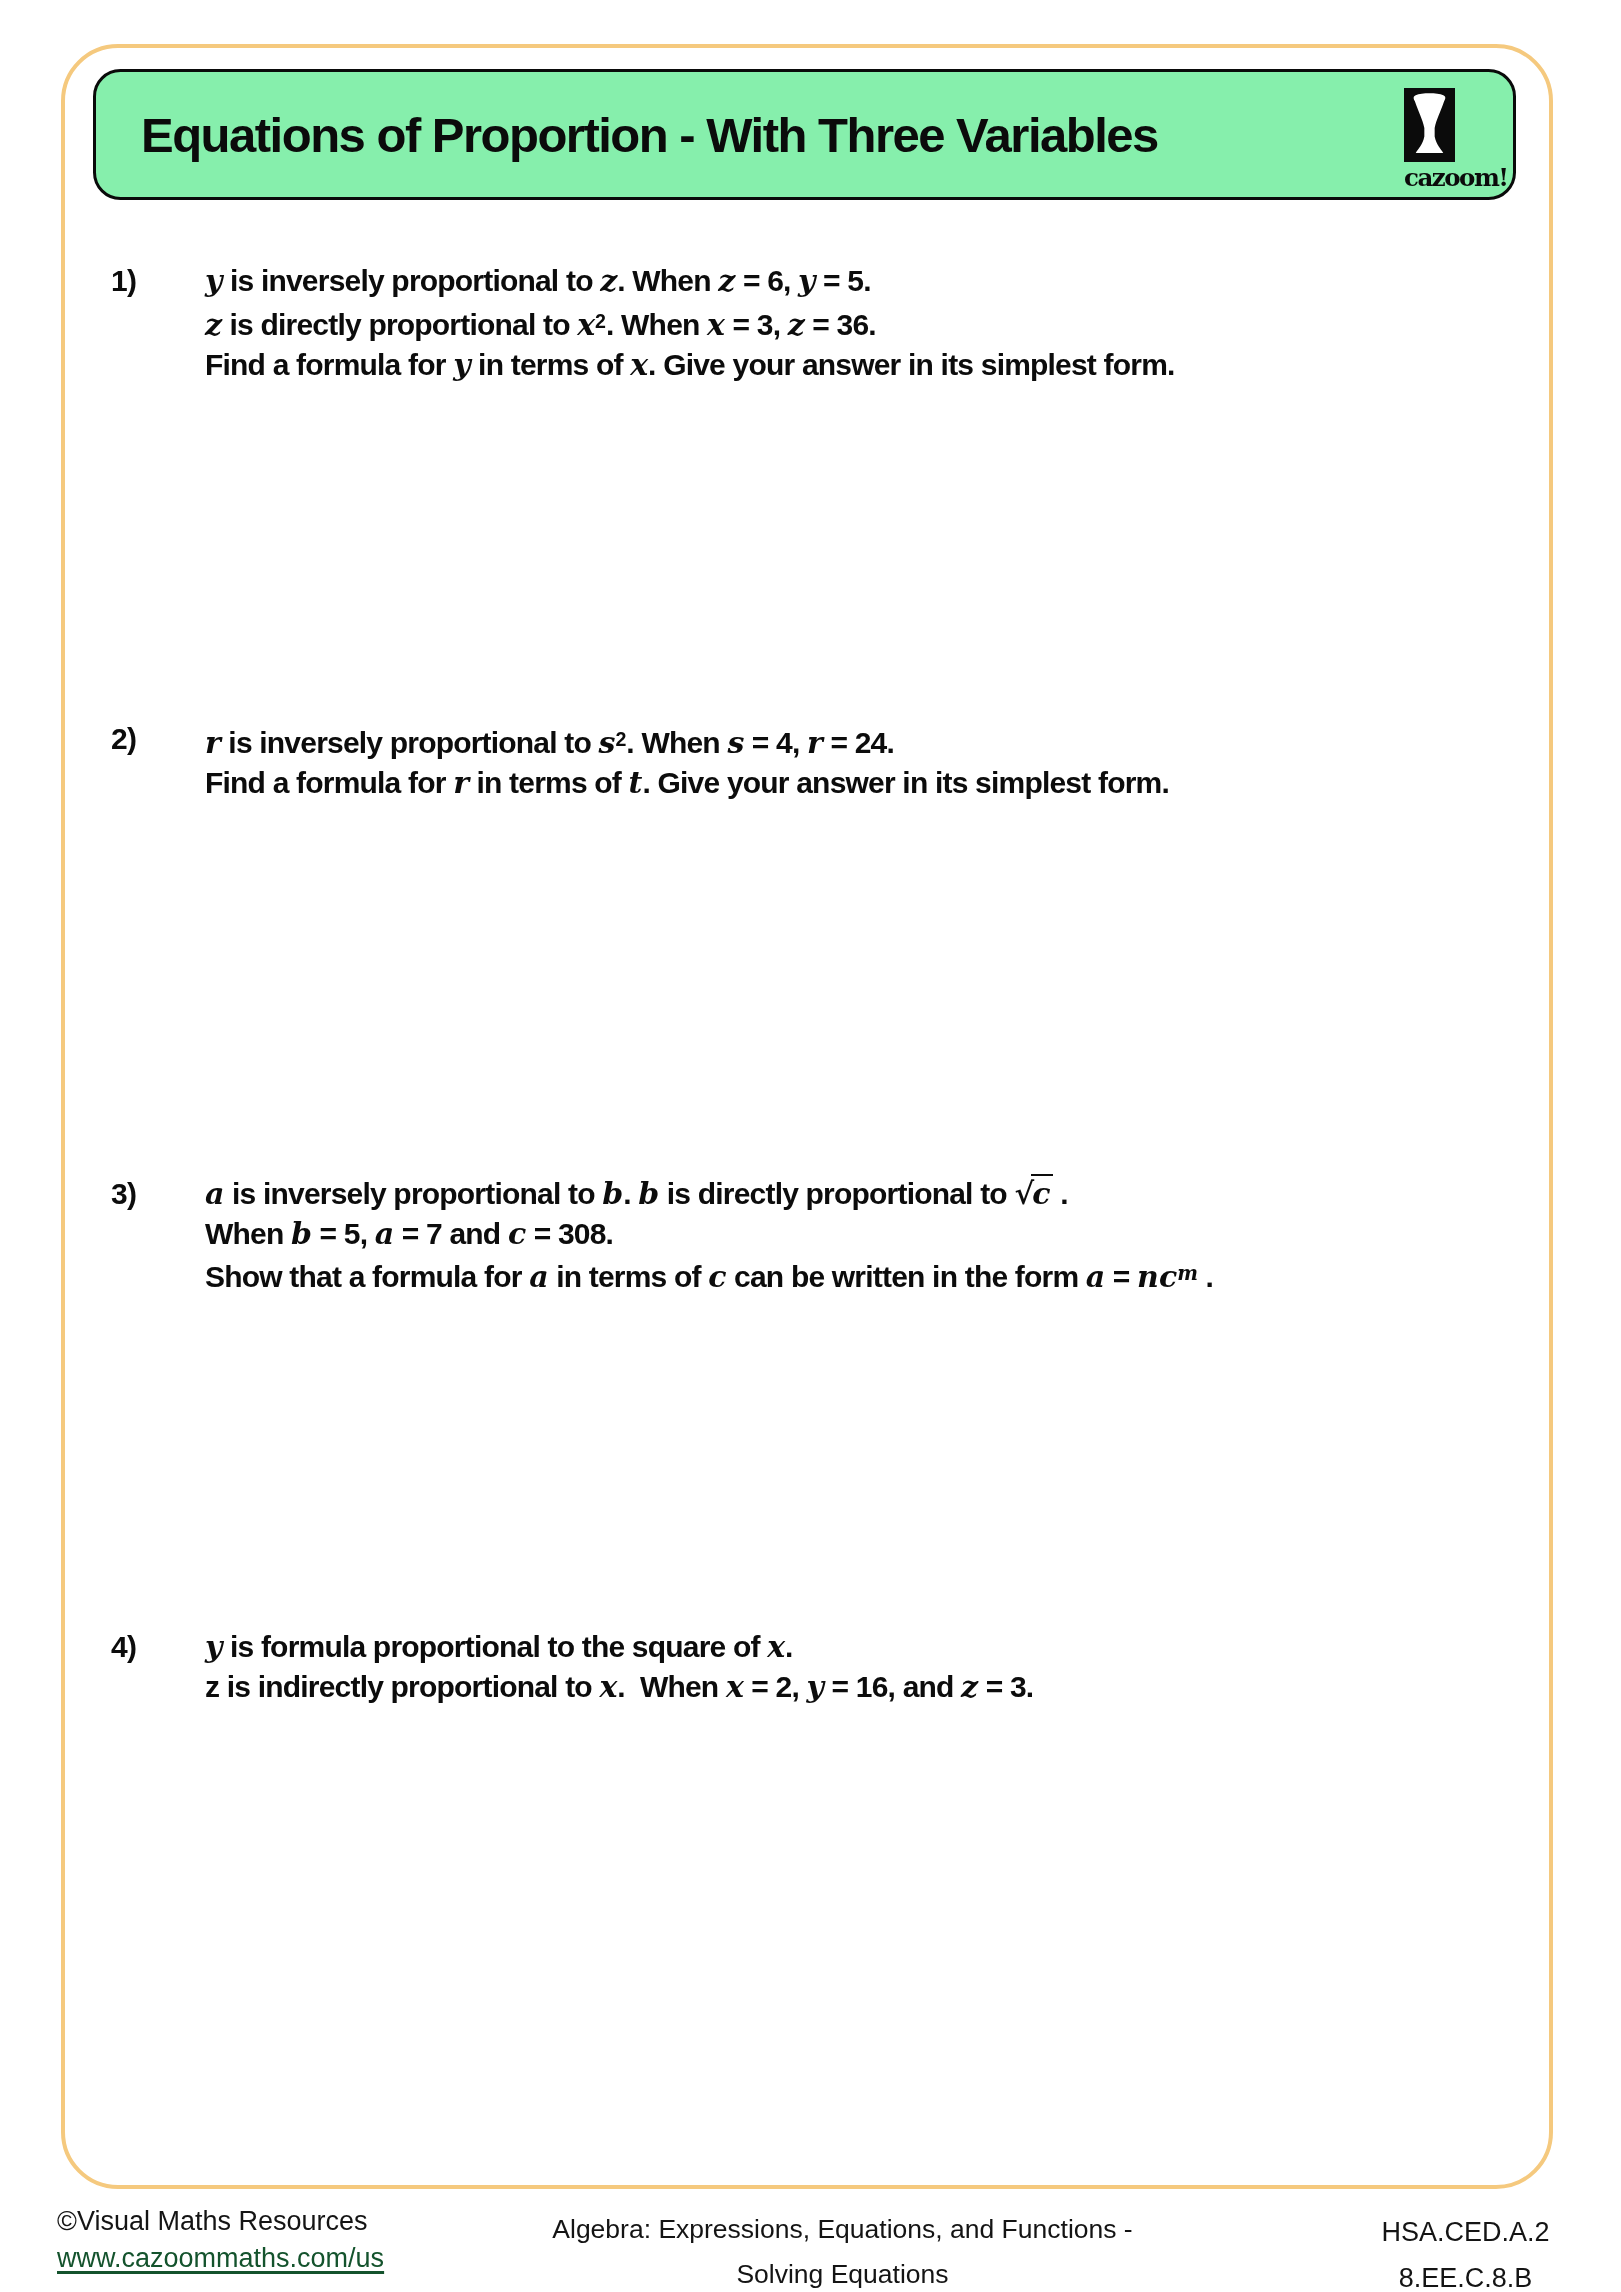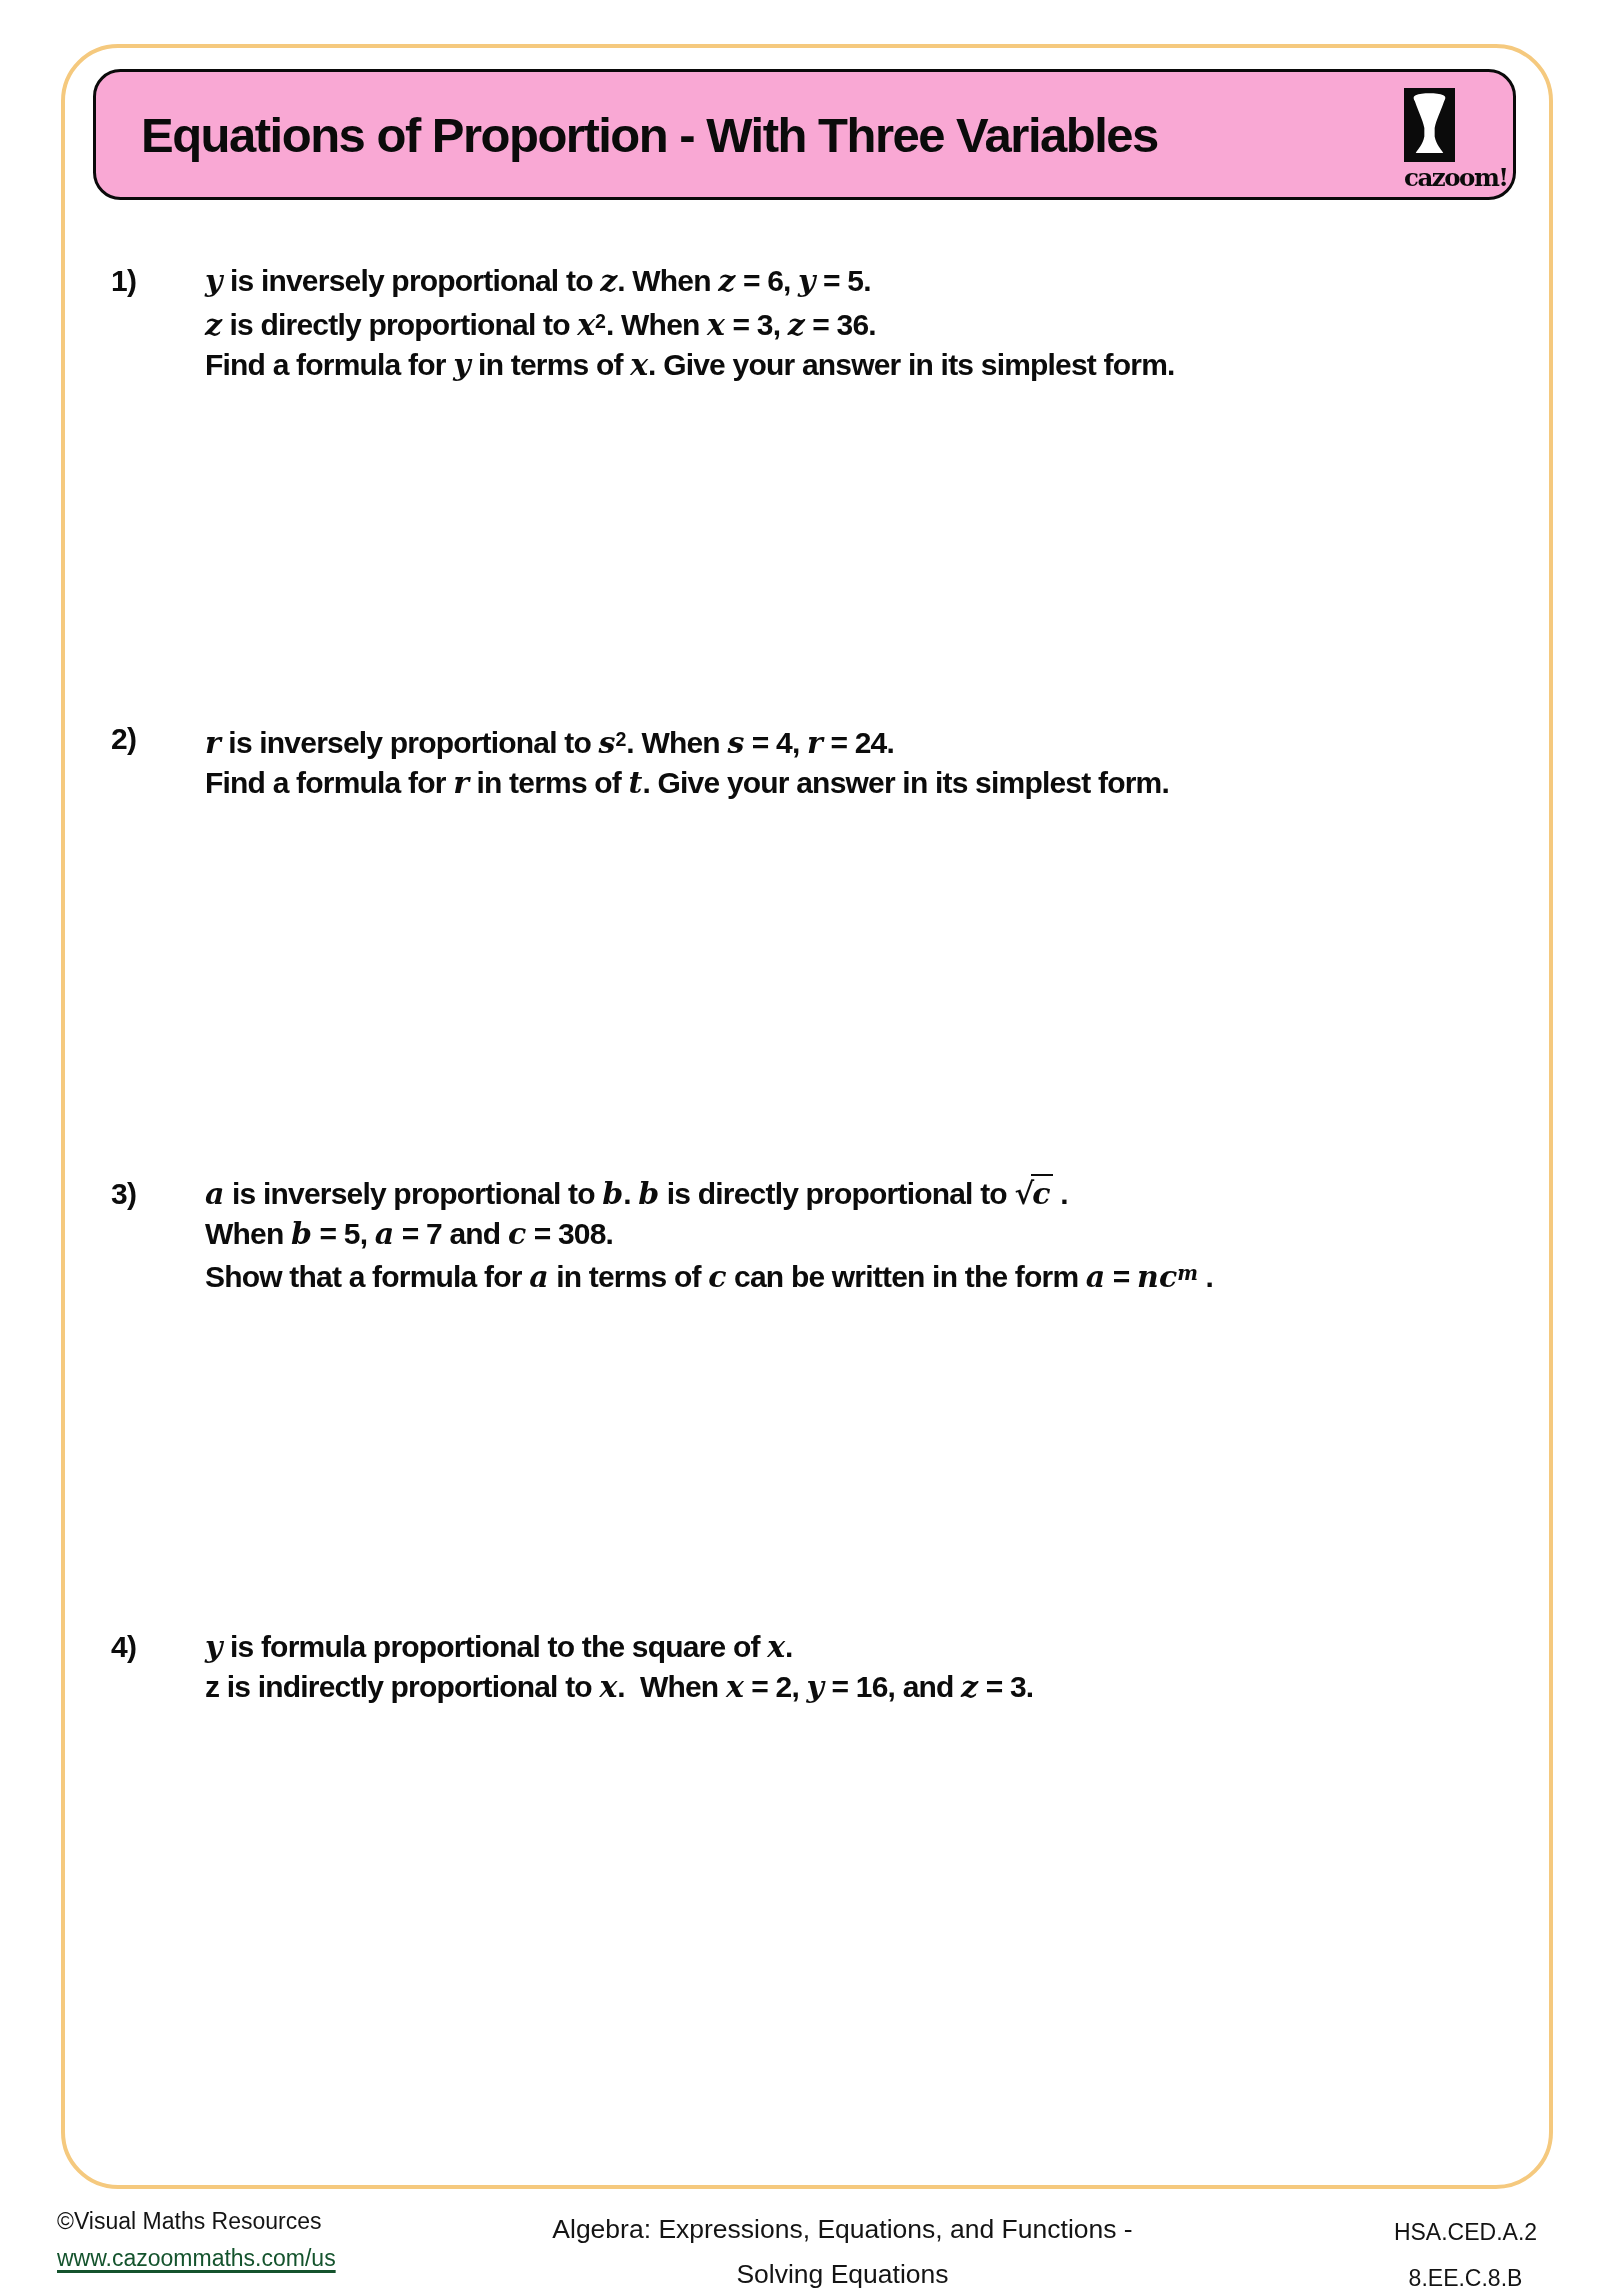--- a/index.html
+++ b/index.html
@@ -18,21 +18,21 @@
     width:1492px; height:2145px;
     border:4.9px solid #F5C97E;
     border-radius:57px;
     box-sizing:border-box;
   }
 
   
   .title-box {
     position:absolute; left:93px; top:69px;
     width:1423px; height:131px;
-    background:#f9a8d4;
+    background:#86efac;
     border:3.9px solid #0a0a0a;
     border-radius:27.4px;
     box-sizing:border-box;
   }
   .title-text {
     position:absolute; left:45px; top:0; height:100%;
     display:flex; align-items:center;
     font-size:49px; font-weight:bold; letter-spacing:-1.5px;
     color:#0b0b0b;
     white-space:nowrap;
@@ -73,21 +73,21 @@
   }
   .seg-sup { font-size:19.6px; vertical-align:6.9px; letter-spacing:0; }
   .seg-sqrt { white-space:nowrap; }
   .radical { font-family:"DejaVu Serif", serif; font-weight:bold; }
   .sqrt-content {
     font-family:"DejaVu Serif", serif; font-style:italic; font-weight:bold;
     border-top:2.9px solid #0c0c0c; padding:0 2.9px 0 1px; margin-left:-2px;
   }
 
   
-  .footer-block { position:absolute; font-size:23px; color:#141414; }
+  .footer-block { position:absolute; font-size:27px; color:#141414; }
   .f-left  { left:57px;  top:2203px; line-height:37px; }
   .f-link  { color:#14532d; text-decoration:underline; text-decoration-thickness:2.5px; text-underline-offset:3.9px; cursor:pointer; }
   .f-center{ left:524px; top:2207px; width:637px; text-align:center; line-height:45px; font-size:26.5px; }
   .f-right { left:1370px; top:2209px; width:191px; text-align:center; line-height:46px; }
 </style>
 </head>
 <body>
 
 <div class="frame"></div>
 

